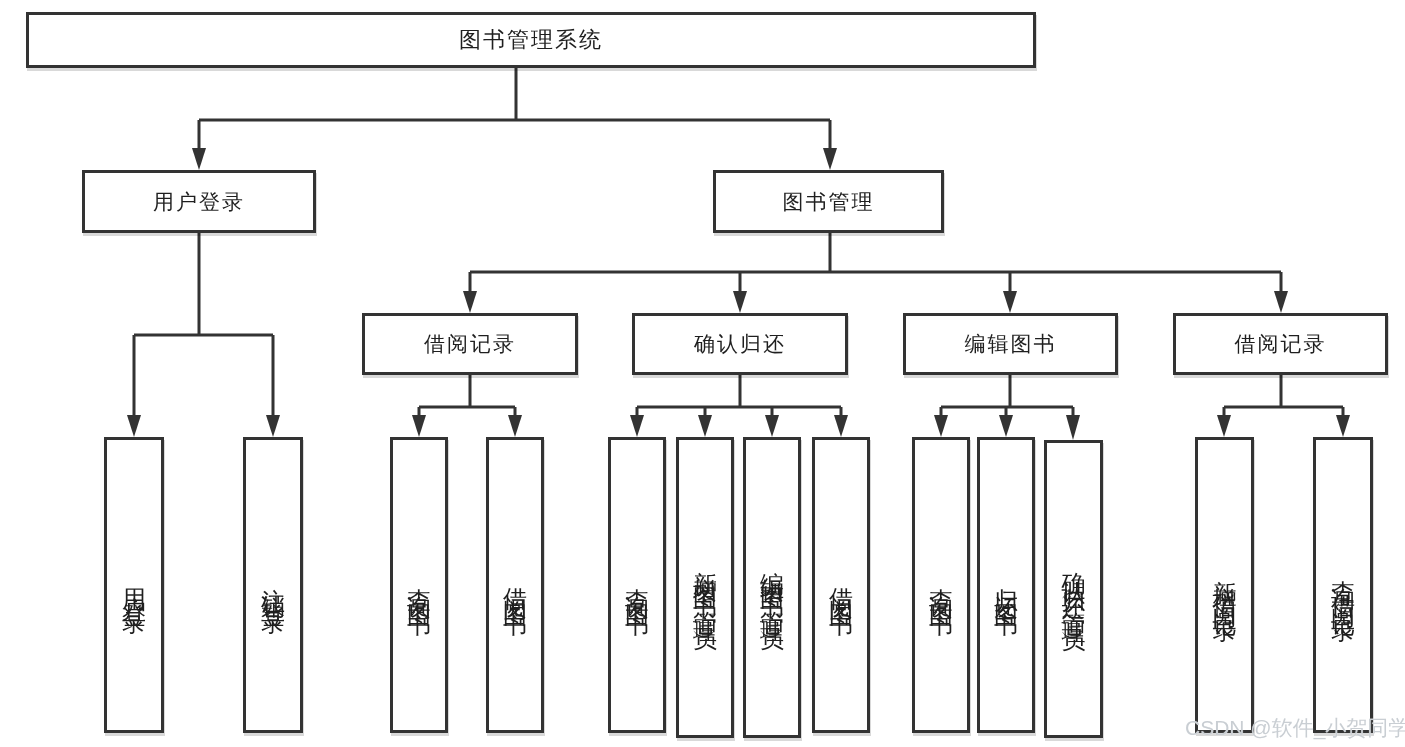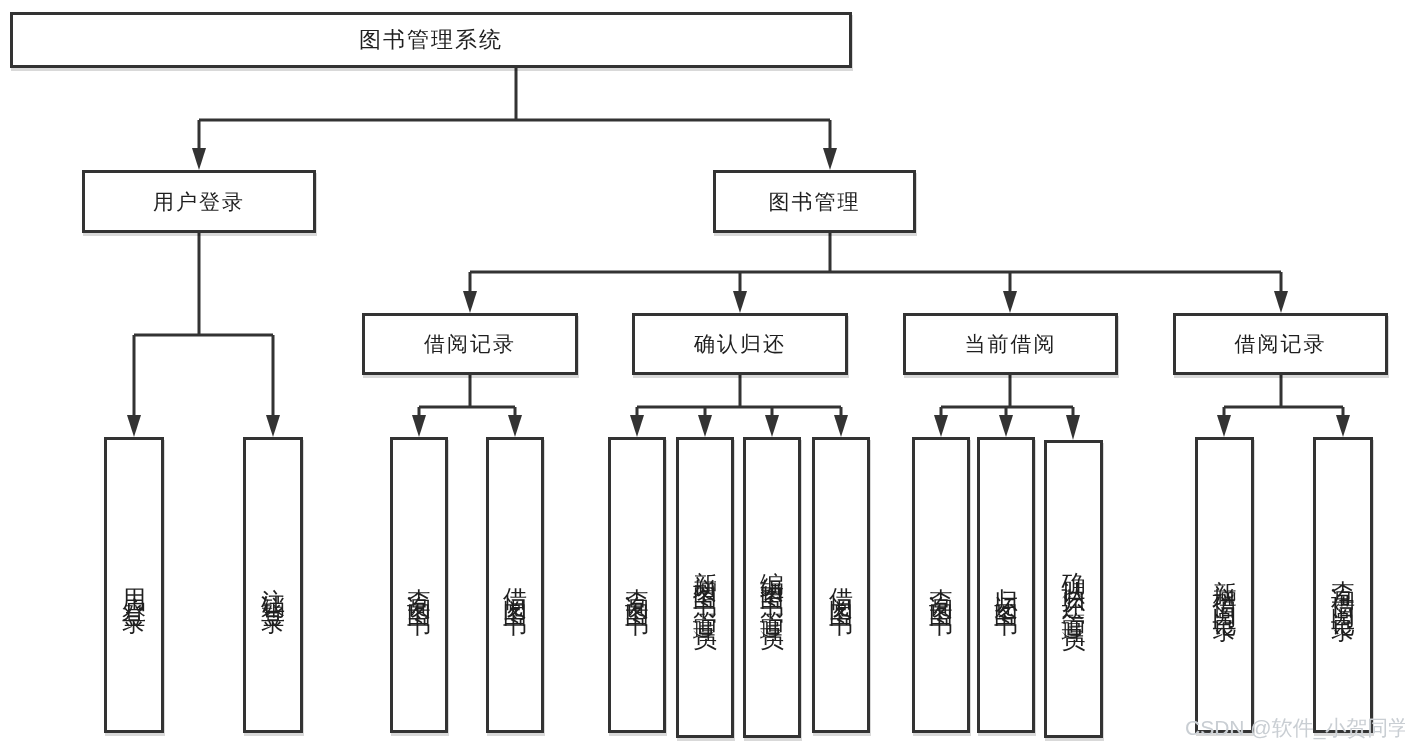--- a/index.html
+++ b/index.html
@@ -84,39 +84,39 @@
     <path d="M1010 375 V407 M941 407 H1073 M941 407 V416 M1006 407 V416 M1073 407 V416"></path>
     <polygon points="934,415 948,415 941,437"></polygon>
     <polygon points="999,415 1013,415 1006,437"></polygon>
     <polygon points="1066,415 1080,415 1073,440"></polygon>
 
     <path d="M1281 375 V407 M1224 407 H1343 M1224 407 V416 M1343 407 V416"></path>
     <polygon points="1217,415 1231,415 1224,437"></polygon>
     <polygon points="1336,415 1350,415 1343,437"></polygon>
   </svg>
 
-  <div class="box h top" style="left:10px;top:12px;width:842px;height:56px">
+  <div class="box h top" style="left:26px;top:12px;width:1010px;height:56px">
     <span>图书管理系统</span>
   </div>
 
   <div class="box h" style="left:82px;top:170px;width:234px;height:63px">
     <span>用户登录</span>
   </div>
-  <div class="box h" style="left:713px;top:170px;width:203px;height:63px">
+  <div class="box h" style="left:713px;top:170px;width:231px;height:63px">
     <span>图书管理</span>
   </div>
 
   <div class="box h" style="left:362px;top:313px;width:216px;height:62px">
     <span>借阅记录</span>
   </div>
   <div class="box h" style="left:632px;top:313px;width:216px;height:62px">
     <span>确认归还</span>
   </div>
   <div class="box h" style="left:903px;top:313px;width:215px;height:62px">
-    <span>当前借阅</span>
+    <span>编辑图书</span>
   </div>
   <div class="box h" style="left:1173px;top:313px;width:215px;height:62px">
     <span>借阅记录</span>
   </div>
 
   <div class="box v" style="left:104px;top:437px;width:60px;height:296px">
     <span>用户登录</span>
   </div>
   <div class="box v" style="left:243px;top:437px;width:60px;height:296px">
     <span>注销登录</span>

